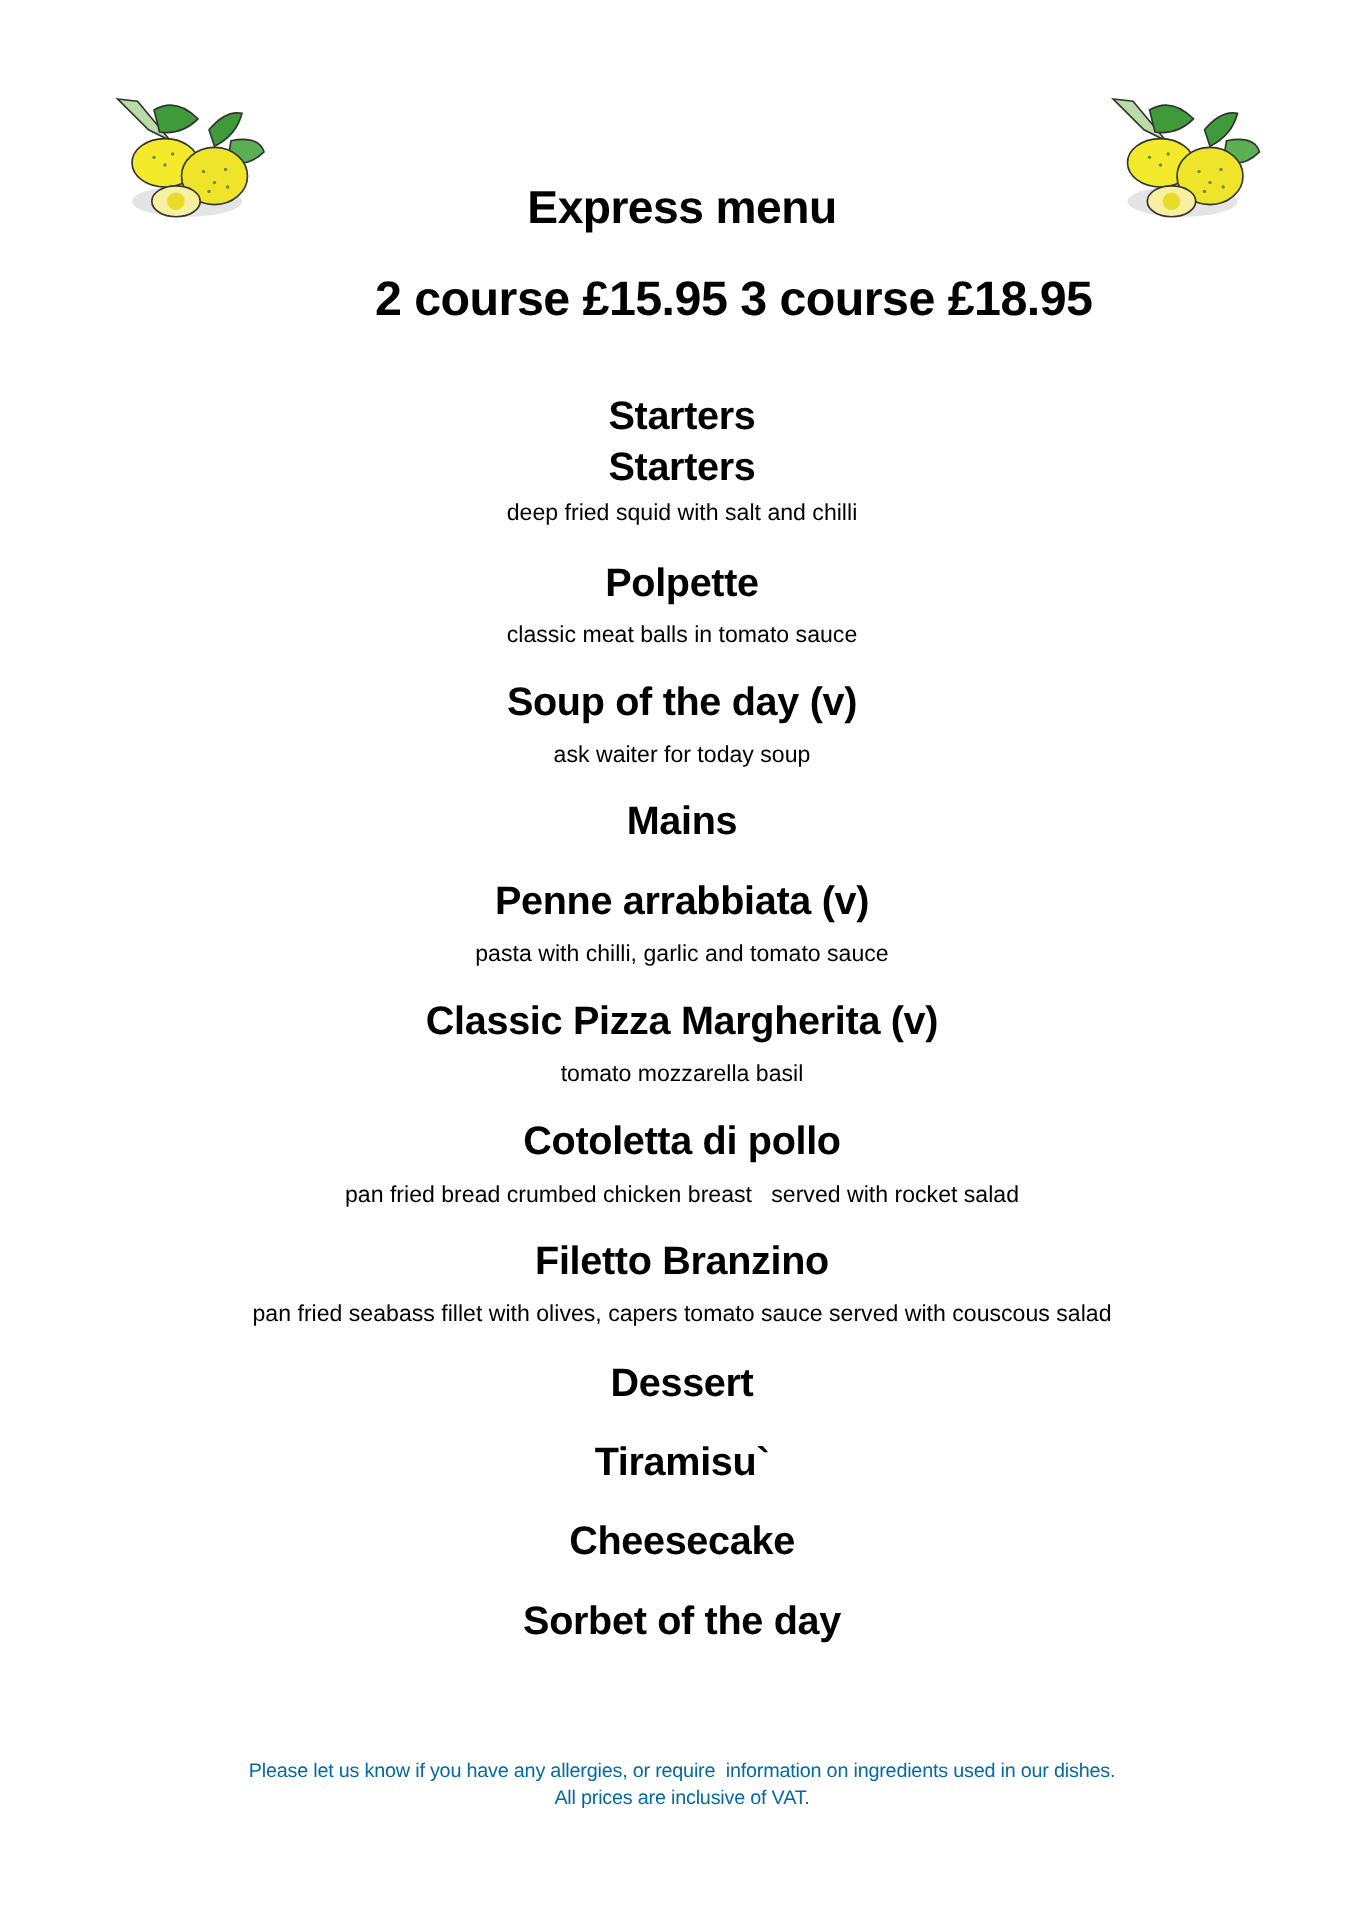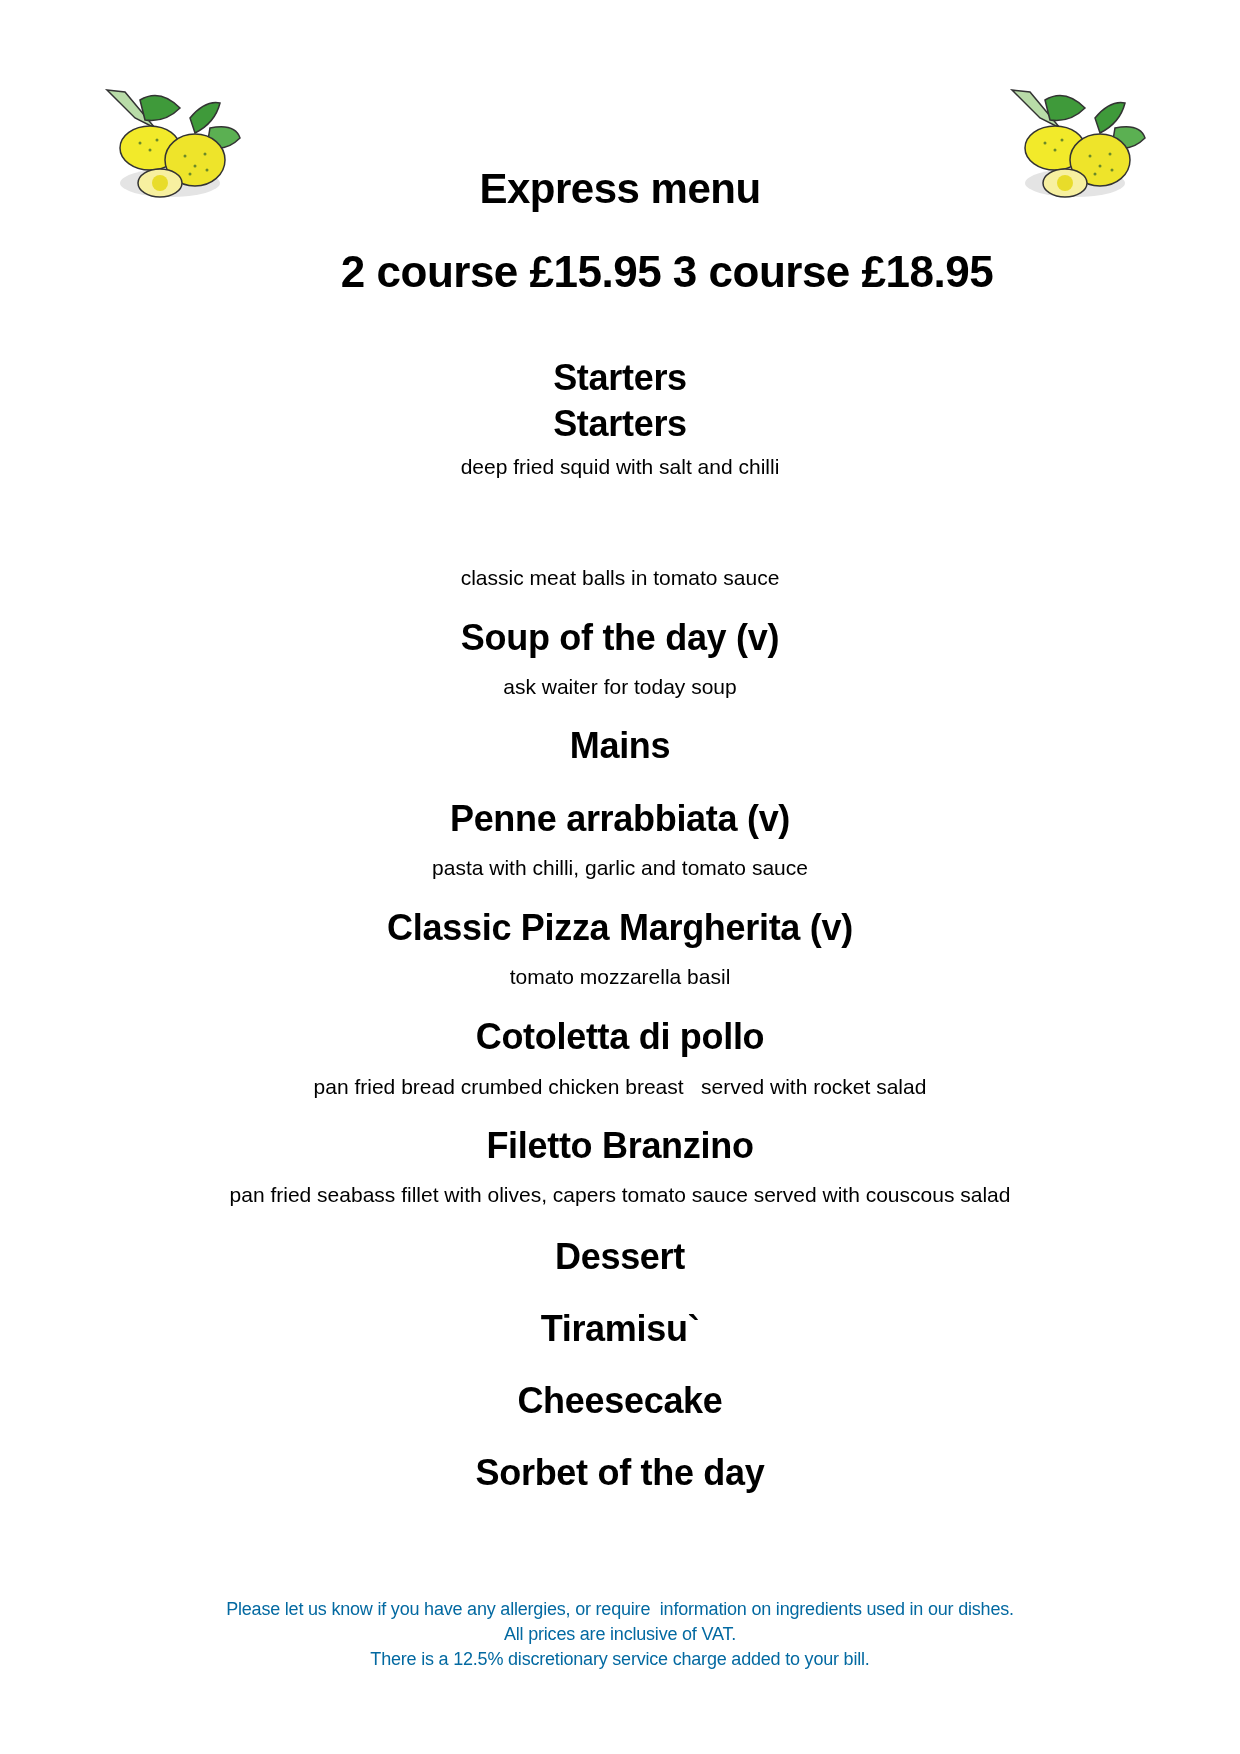--- a/index.html
+++ b/index.html
@@ -120,20 +120,21 @@
   </div>
 
   <div class="line title" style="top:168px;">Express menu</div>
   <div class="line price" style="top:250px;padding-left:47px;">2 course £15.95 3 course £18.95</div>
 
   <div class="line section" style="top:334px;margin-top:26px;">Starters</div>
 
   <div class="line dish" style="top:406px;">Starters</div>
   <div class="line desc" style="top:456px;">deep fried squid with salt and chilli</div>
 
+  <div class="line dish" style="top:512px;">Polpette</div>
   <div class="line desc" style="top:567px;">classic meat balls in tomato sauce</div>
 
   <div class="line dish" style="top:620px;">Soup of the day (v)</div>
   <div class="line desc" style="top:676px;">ask waiter for today soup</div>
 
   <div class="line section" style="top:728px;">Mains</div>
 
   <div class="line dish" style="top:801px;">Penne arrabbiata (v)</div>
   <div class="line desc" style="top:857px;">pasta with chilli, garlic and tomato sauce</div>
 
@@ -147,15 +148,14 @@
   <div class="line desc" style="top:1184px;">pan fried seabass fillet with olives, capers tomato sauce served with couscous salad</div>
 
   <div class="line section" style="top:1239px;">Dessert</div>
 
   <div class="line dish" style="top:1311px;">Tiramisu`</div>
   <div class="line dish" style="top:1383px;">Cheesecake</div>
   <div class="line dish" style="top:1455px;">Sorbet of the day</div>
 
   <div class="line footer" style="top:1600px;">Please let us know if you have any allergies, or require  information on ingredients used in our dishes.</div>
   <div class="line footer" style="top:1625px;">All prices are inclusive of VAT.</div>
-  <div class="line footer" style="top:1650px;">There is a 12.5% discretionary service charge added to your bill.</div>
 
 </div>
 
 </body></html>

